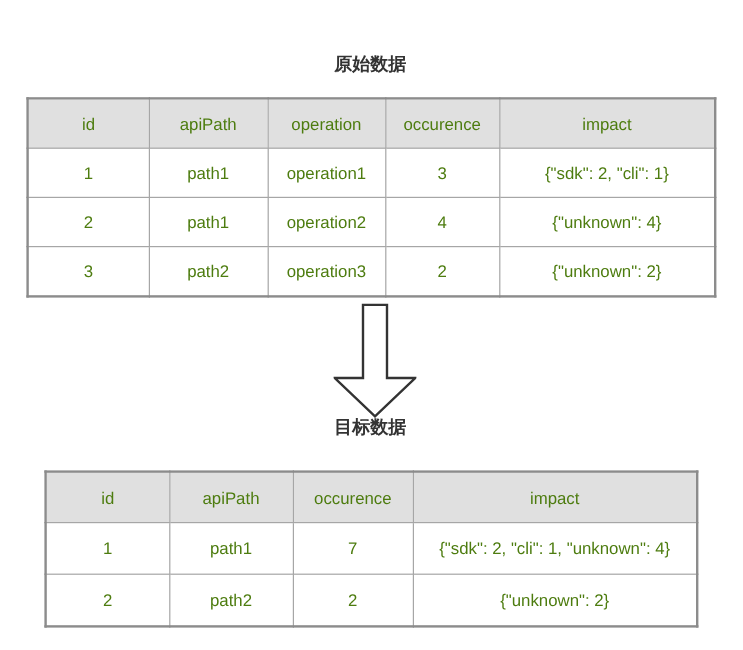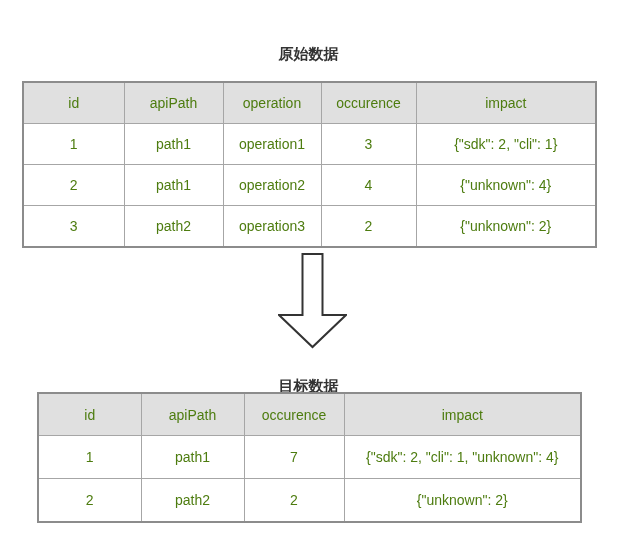--- a/index.html
+++ b/index.html
@@ -22,21 +22,21 @@
   }
   .section-title {
     position: absolute;
     text-align: center;
     font-weight: bold;
     font-size: 15px;
     color: #333333;
     line-height: 20px;
   }
   #source-title { left: 22px; width: 573px; top: 44px; }
-  #target-title { left: 37px; width: 543px; top: 376px; }
+  #target-title { left: 37px; width: 543px; top: 347px; }
 
   table.data-table {
     position: absolute;
     border-collapse: collapse;
     table-layout: fixed;
     background: #ffffff;
     border: 2px solid #8c8c8c;
   }
   #source-table { left: 22px; top: 81px; width: 573px; }
   #target-table { left: 37px; top: 392px; width: 543px; }

